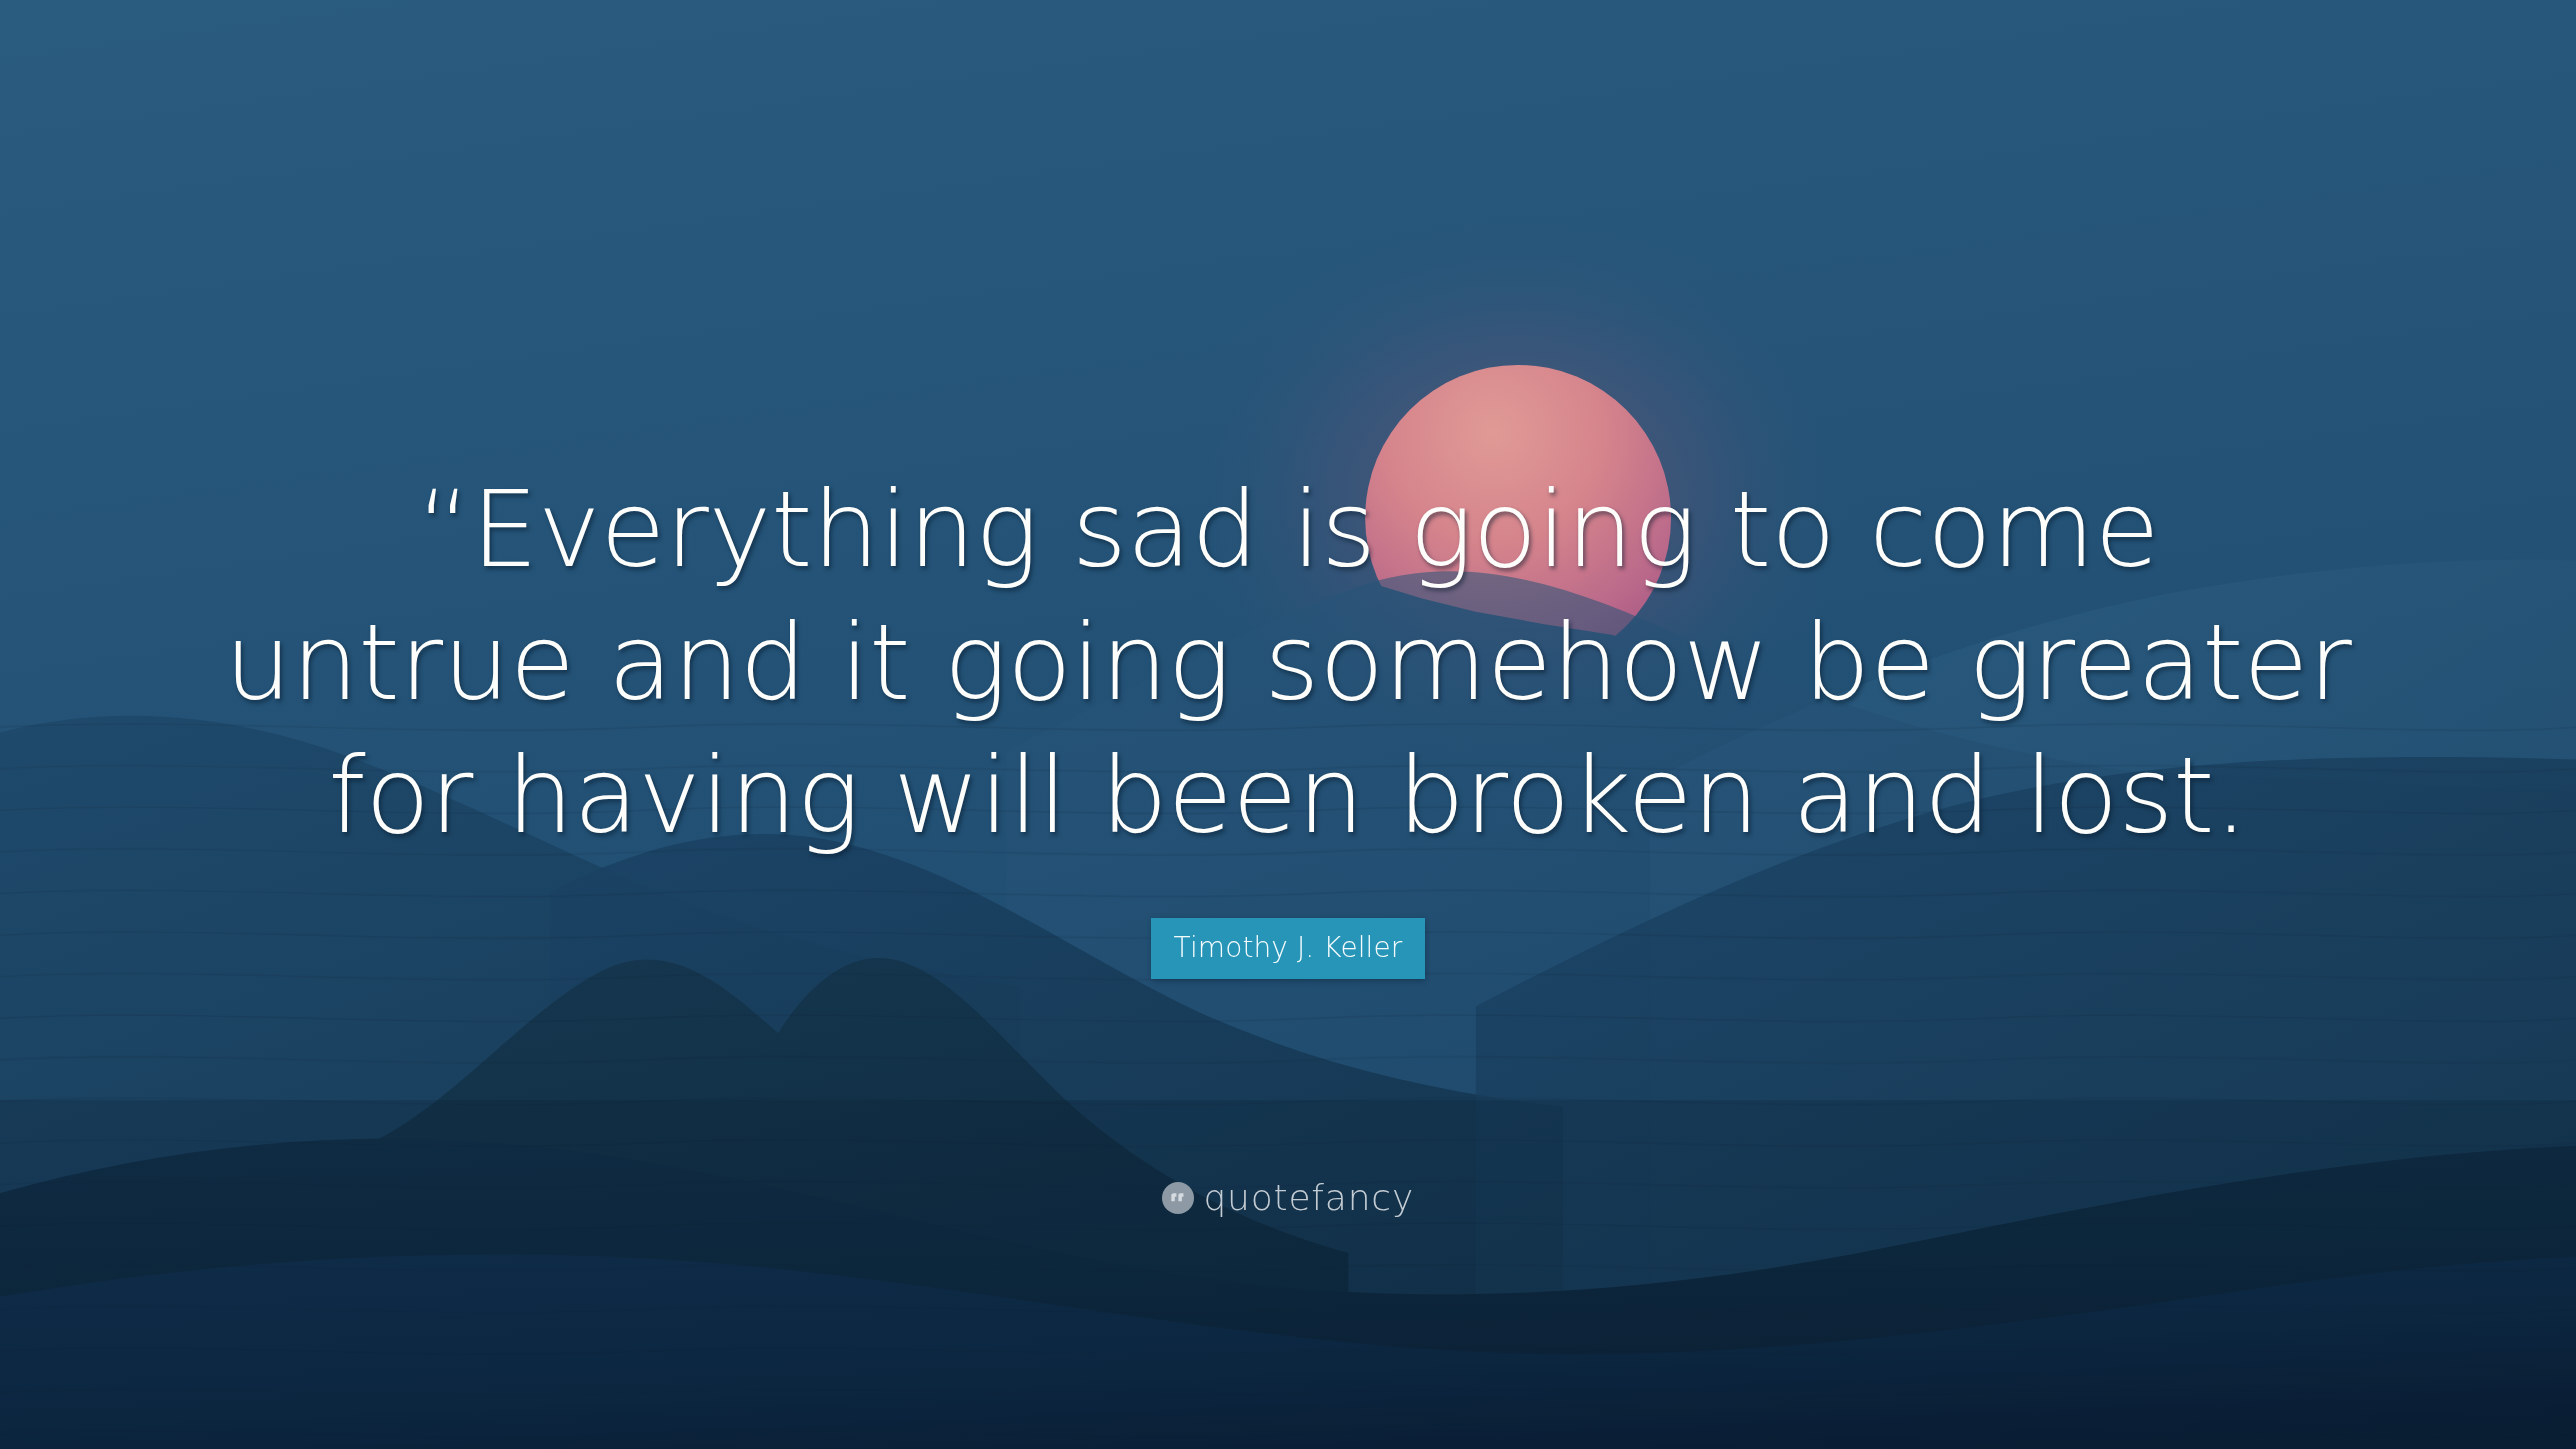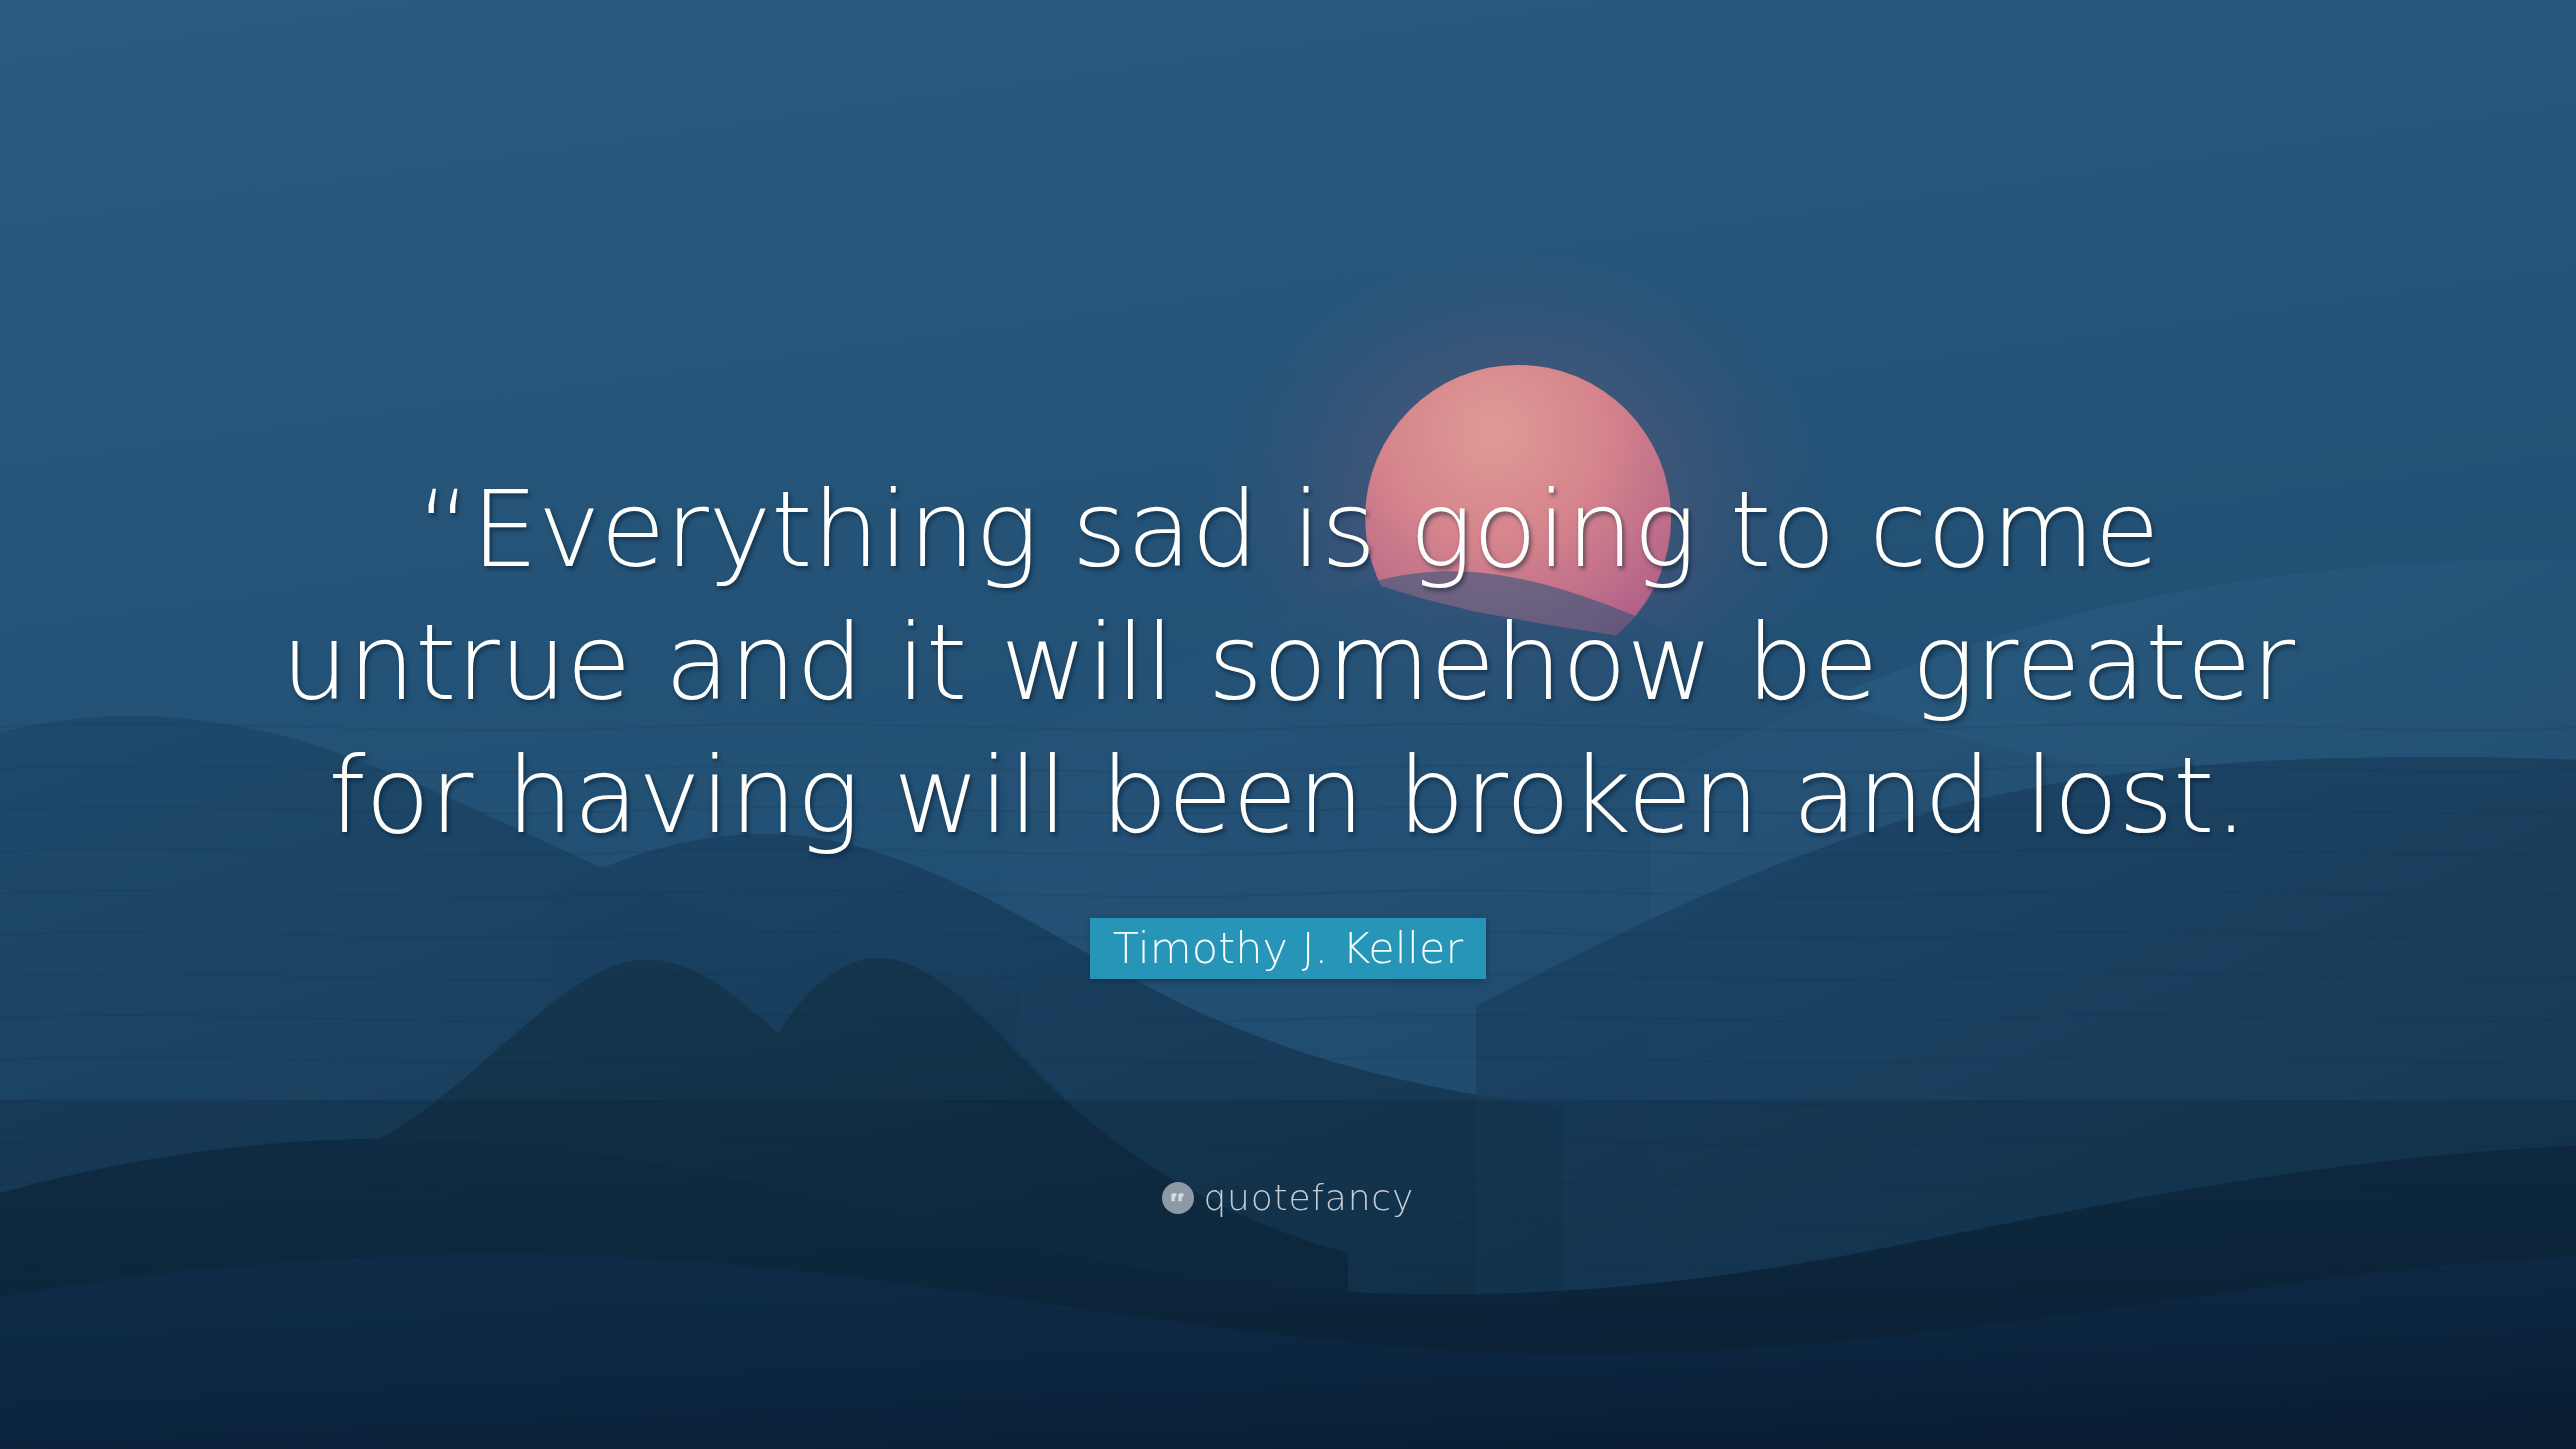--- a/index.html
+++ b/index.html
@@ -62,21 +62,21 @@
     text-align: center;
     z-index: 30;
   }
 
   .author-badge {
     display: inline-block;
     background: #2795b8;
     color: #f4fbfd;
     font-family: "DejaVu Sans", "Liberation Sans", sans-serif;
     font-weight: 300;
-    font-size: 43px;
+    font-size: 28px;
     line-height: 42px;
     padding: 8.7px 23px 10px 23px;
     letter-spacing: 0.1px;
     white-space: nowrap;
     box-shadow: 1.3px 2px 5.4px rgba(5, 22, 38, 0.35);
   }
 
   
   .watermark {
     position: absolute;
@@ -219,21 +219,21 @@
                L3880,2160 L-40,2160 Z" fill="url(#fgGrad)"></path>
 
       <rect x="0" y="1060" width="3840" height="1100" fill="url(#contour)" opacity="0.40"></rect>
 
       <rect x="0" y="1640" width="3840" height="520" fill="#071a2c" opacity="0.22"></rect>
     </svg>
   </div>
 
   <div class="quote-block">
     <span class="quote-line">“Everything sad is going to come</span>
-    <span class="quote-line">untrue and it will somehow be greater</span>
+    <span class="quote-line">untrue and it going somehow be greater</span>
     <span class="quote-line">for having will been broken and lost.</span>
   </div>
 
   <div class="author-wrap">
     <span class="author-badge">Timothy J. Keller</span>
   </div>
 
   <div class="watermark">
     <span class="watermark-inner">
       <span class="wm-badge">

